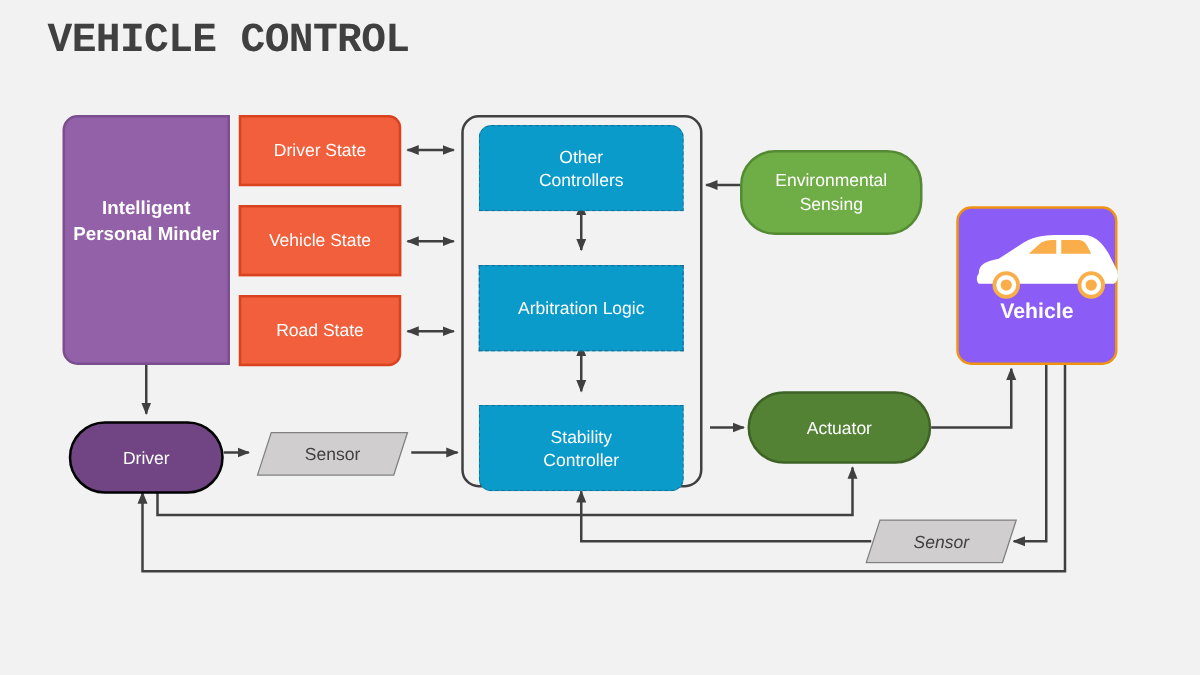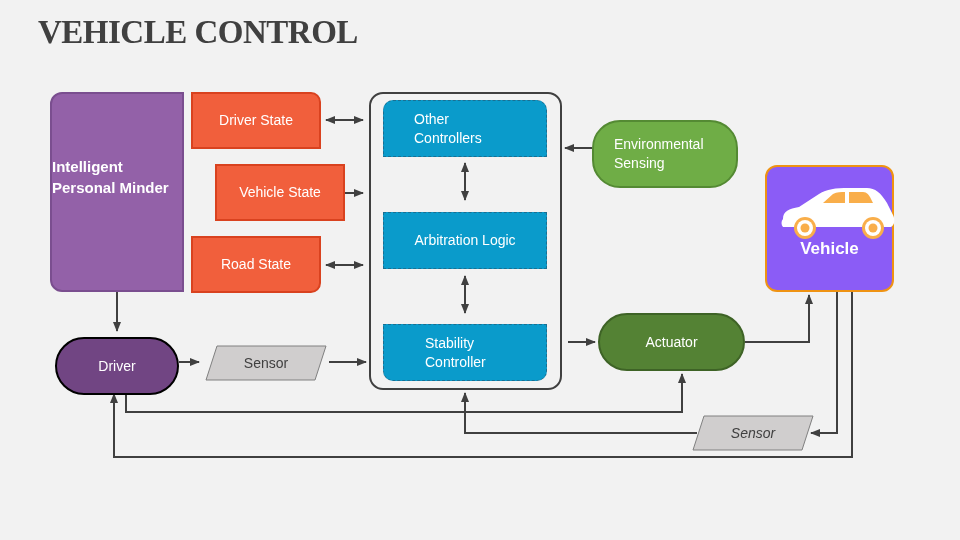--- a/index.html
+++ b/index.html
@@ -1,29 +1,29 @@
 <!DOCTYPE html>
 <html><head>
 <meta charset="utf-8">
 <style>
   html, body { margin:0; padding:0; }
   body { width:960px; height:540px; background:#f2f2f2; position:relative; overflow:hidden;
          font-family:"Liberation Sans", "DejaVu Sans", sans-serif; }
   .title { position:absolute; left:38px; top:14px; font-size:33px; font-weight:bold; color:#404040;
-           letter-spacing:-0.5px; font-family:Liberation Serif, serif; }
+           letter-spacing:-0.5px; font-family:Liberation Mono, monospace; }
   .node { position:absolute; box-sizing:border-box; display:flex; align-items:center; justify-content:center;
-          color:#fff; font-size:14px; line-height:19px; }
+          text-align:center; color:#fff; font-size:14px; line-height:19px; }
   .ipm { left:50px; top:92px; width:134px; height:200px; background:#9361a8; border:2px solid #7a4e8f;
          border-radius:12px 0 0 12px; font-weight:bold; font-size:15px; line-height:21px; padding-bottom:30px; }
   .state { left:191px; width:130px; height:57px; background:#f15f3c; border:2px solid #d9421f; }
   .s1 { top:92px; border-radius:0 10px 0 0; }
-  .s2 { top:164px;margin-left:24px; }
+  .s2 { top:164px; }
   .s3 { top:236px; border-radius:0 0 10px 0; }
   .container { left:369px; top:92px; width:193px; height:298px; border:2px solid #404040; border-radius:14px; background:transparent; }
-  .ctrl { left:383px; width:164px; height:57px; background:#0a9bcb; border:1.5px dashed #1a6f92; }
+  .ctrl { left:383px; width:164px; height:69px; background:#0a9bcb; border:1.5px dashed #1a6f92; }
   .c1 { top:100px; border-radius:10px 10px 0 0; }
   .c2 { top:212px; }
   .c3 { top:324px; border-radius:0 0 10px 10px; }
   .env { left:592px; top:120px; width:146px; height:68px; background:#6fad46; border:2px solid #548a33; border-radius:28px; }
   .vehicle { left:765px; top:165px; width:129px; height:127px; background:#8b5cf6; border:2px solid #ef9313; border-radius:12px;
              flex-direction:column; justify-content:flex-end; padding-bottom:32px; font-weight:bold; font-size:17px; }
   .car { position:absolute; left:12px; top:18px; width:120px; height:55px; }
   .driver { left:55px; top:337px; width:124px; height:58px; background:#714583; border:2px solid #000000; border-radius:29px; }
   .actuator { left:598px; top:313px; width:147px; height:58px; background:#548234; border:2px solid #3e6326; border-radius:29px; }
   .sensor-shape { position:absolute; }

